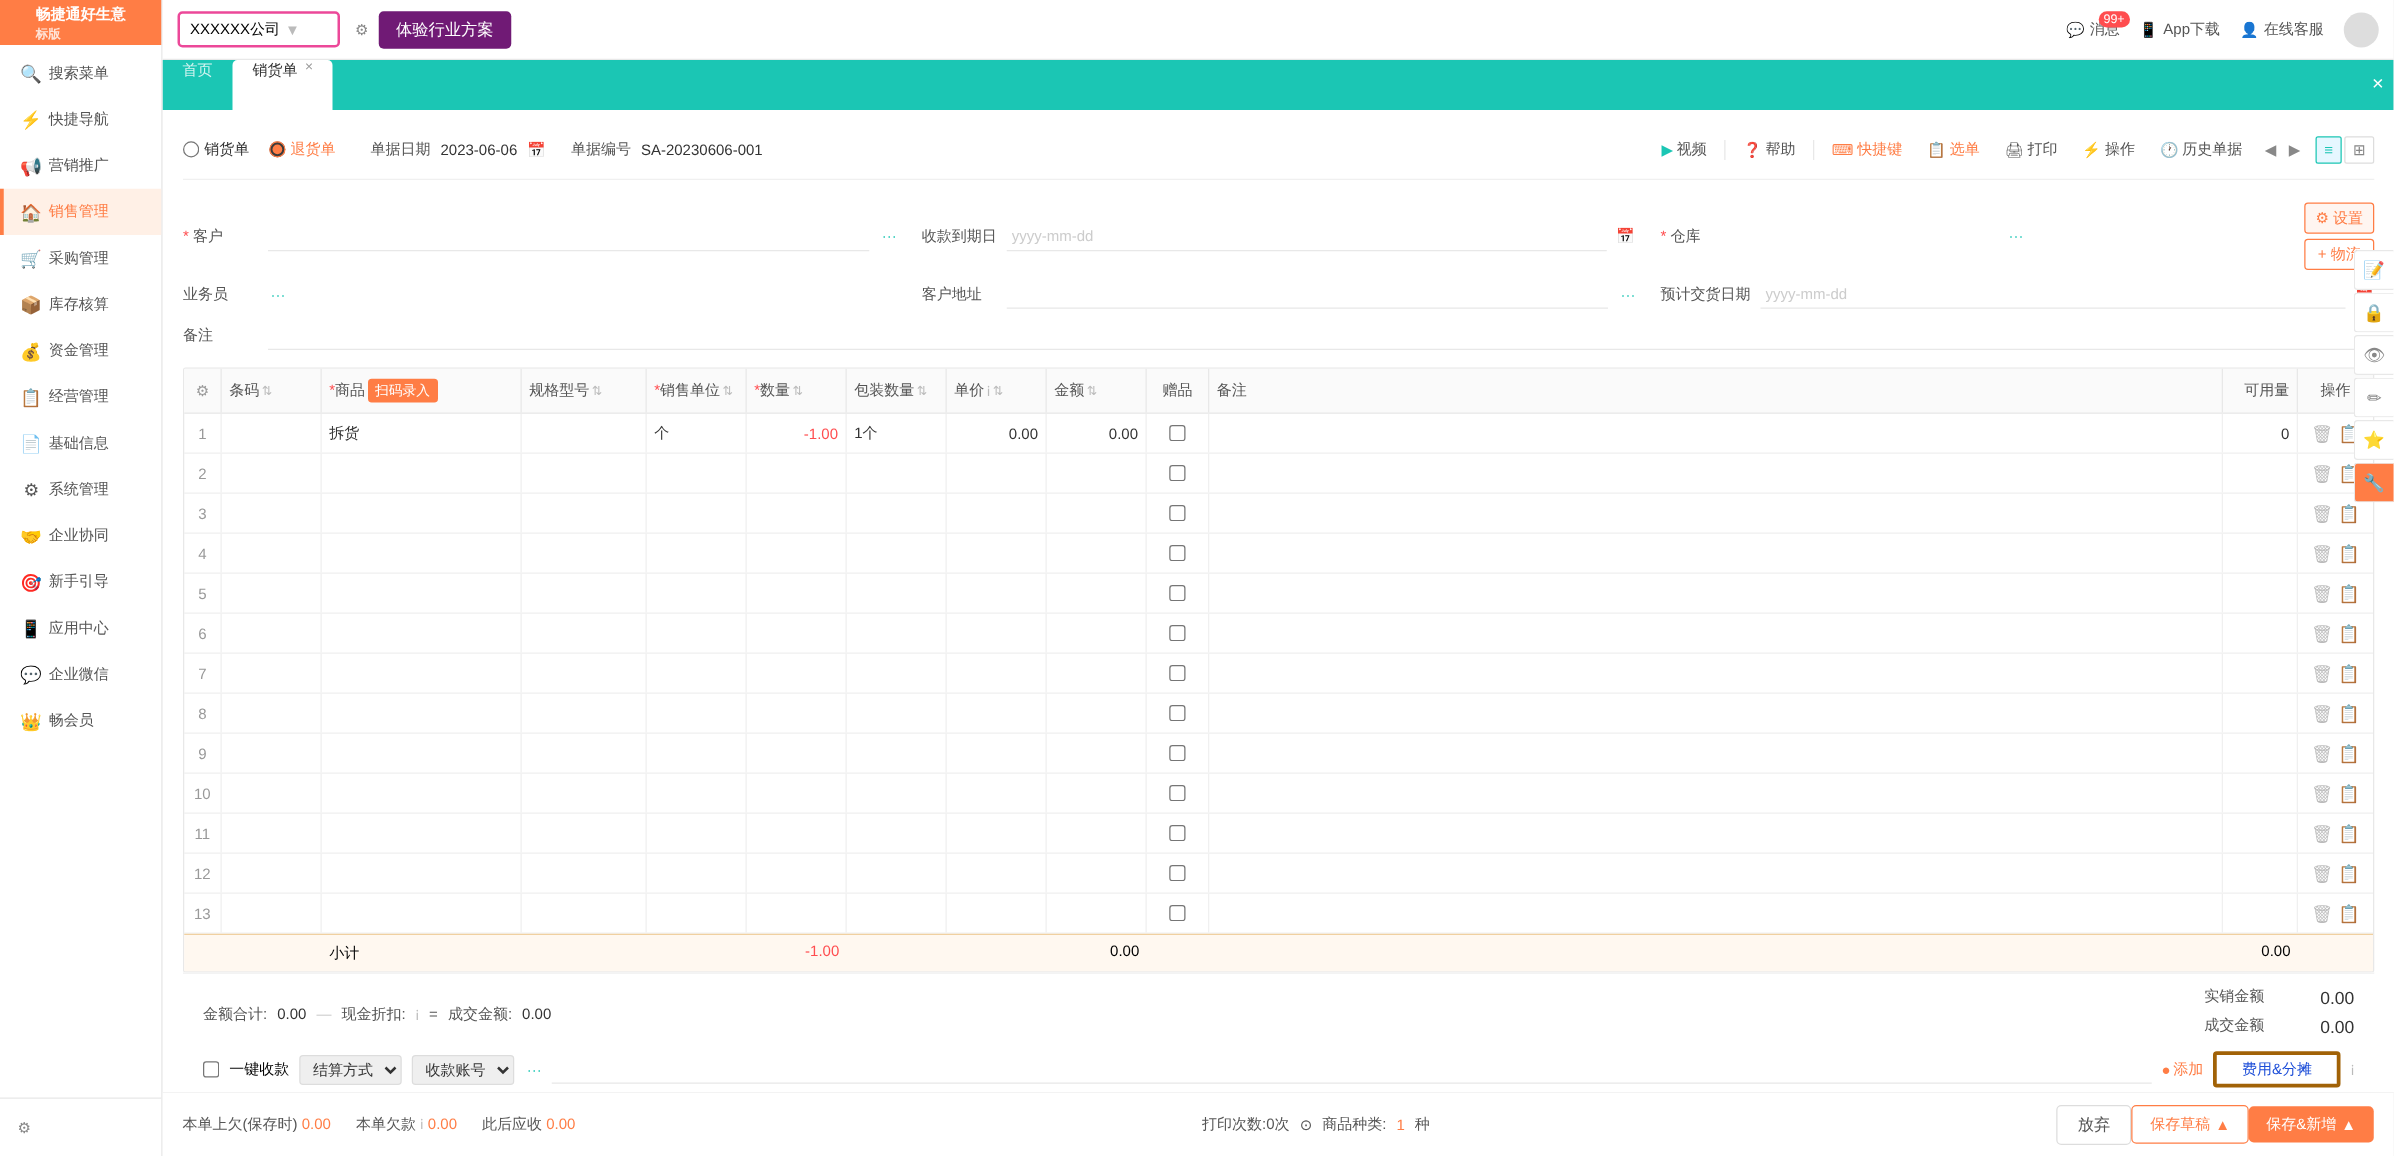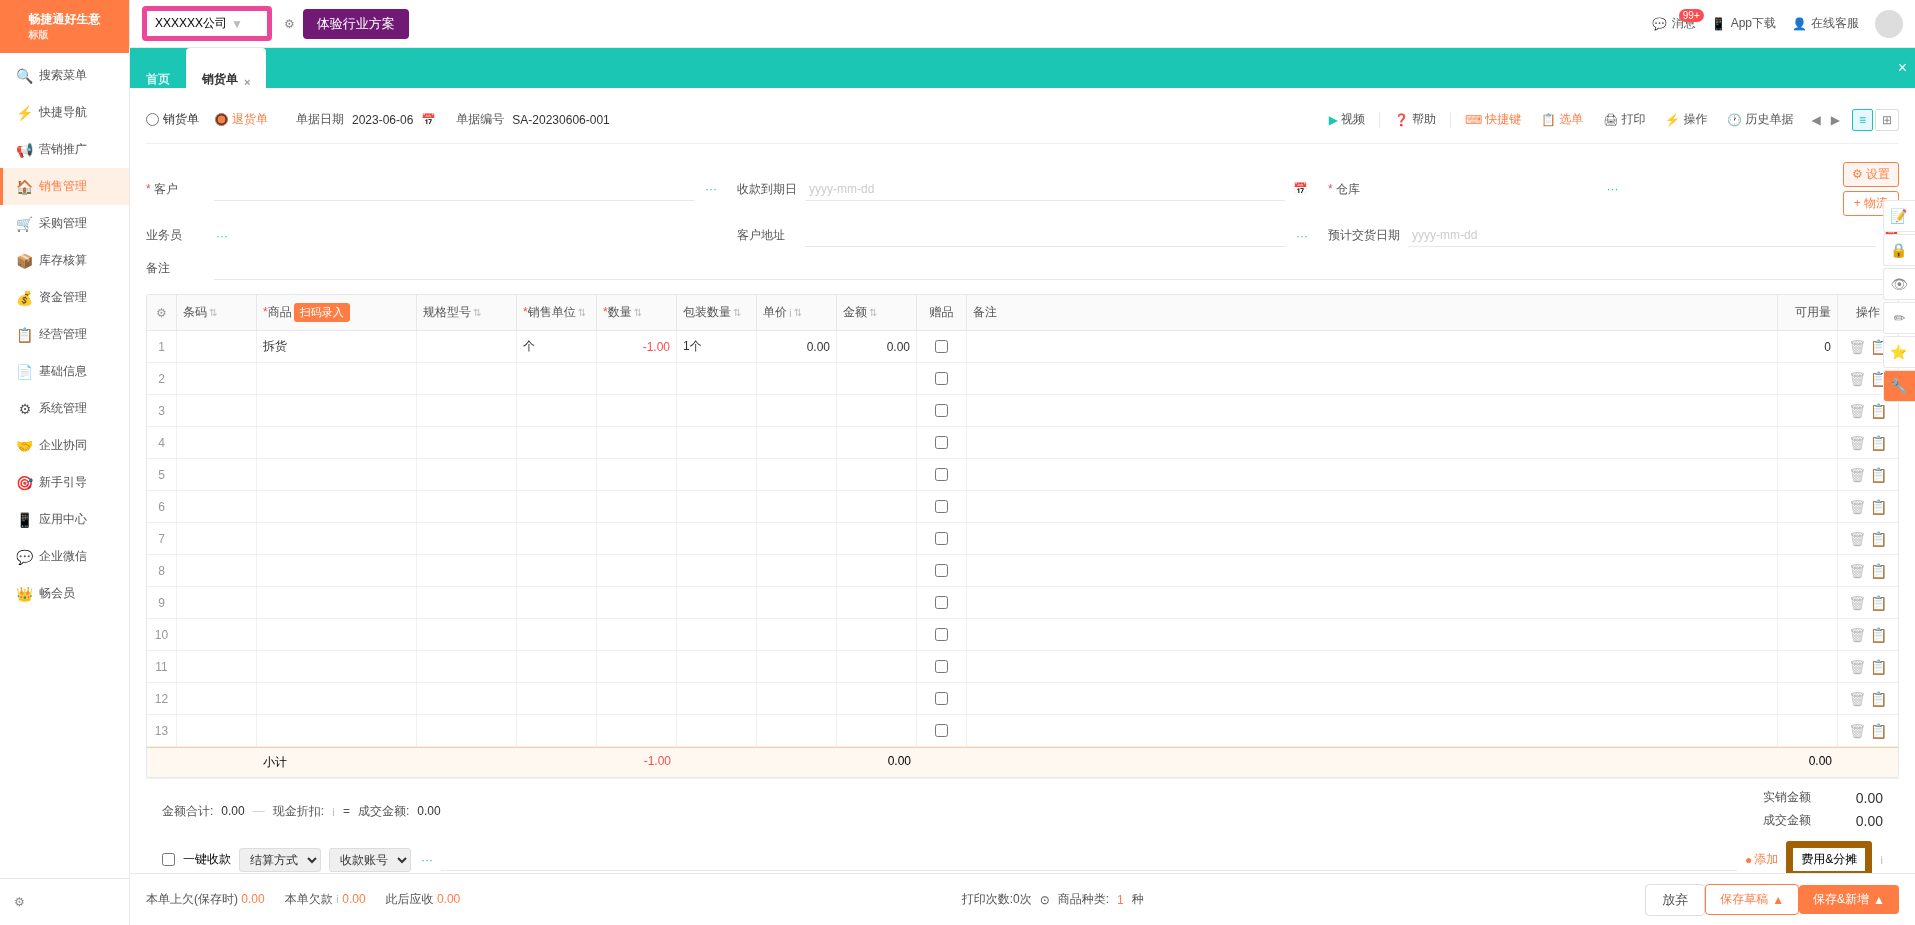--- a/index.html
+++ b/index.html
@@ -1,42 +1,42 @@
 <!DOCTYPE html>
 <html><head>
   <meta charset="utf-8">
   <style>
     * { box-sizing: border-box; margin: 0; padding: 0; font-family: 'Microsoft YaHei', Arial, sans-serif; font-size: 12px; }
     body { width: 1915px; height: 925px; overflow: hidden; background: #f5f5f5; display: flex; }
 
     
     .sidebar { width: 130px; height: 925px; background: #fff; border-right: 1px solid #e8e8e8; display: flex; flex-direction: column; flex-shrink: 0; }
-    .sidebar-logo { background: #ff7d45; height: 53px; display: flex; align-items: center; justify-content: center; color: #fff; font-size: 13px; font-weight: bold; padding: 4px 8px; }
+    .sidebar-logo { background: #ff7d45; height: 36px; display: flex; align-items: center; justify-content: center; color: #fff; font-size: 13px; font-weight: bold; padding: 4px 8px; }
     .sidebar-item { display: flex; align-items: center; gap: 6px; padding: 10px 14px; cursor: pointer; color: #555; border-left: 3px solid transparent; }
     .sidebar-item.active { background: #fff0e6; color: #ff7d45; border-left-color: #ff7d45; }
     .sidebar-item .icon { width: 16px; height: 16px; display: flex; align-items: center; justify-content: center; font-size: 14px; }
     .sidebar-bottom { margin-top: auto; border-top: 1px solid #e8e8e8; padding: 8px 0; }
     .sidebar-bottom-item { display: flex; align-items: center; gap: 6px; padding: 8px 14px; cursor: pointer; color: #888; }
 
     
     .main { flex: 1; display: flex; flex-direction: column; height: 925px; overflow: hidden; }
 
     
     .top-header { height: 48px; background: #fff; border-bottom: 1px solid #e8e8e8; display: flex; align-items: center; padding: 0 12px; gap: 8px; }
-    .company-selector { display: flex; align-items: center; gap: 4px; border: 5px solid #ec4899; border-radius: 4px; padding: 4px 8px; cursor: pointer; min-width: 130px; }
+    .company-selector { display: flex; align-items: center; gap: 4px; border: 2px solid #ec4899; border-radius: 4px; padding: 4px 8px; cursor: pointer; min-width: 130px; }
     .header-btn-trial { background: #701a75; color: #fff; border: none; border-radius: 4px; padding: 6px 14px; cursor: pointer; font-size: 13px; }
     .header-right { margin-left: auto; display: flex; align-items: center; gap: 16px; }
     .header-icon-item { display: flex; align-items: center; gap: 4px; cursor: pointer; color: #555; font-size: 12px; position: relative; }
     .badge { background: #ff4d4f; color: #fff; border-radius: 10px; padding: 1px 4px; font-size: 10px; position: absolute; top: -6px; right: -8px; }
     .avatar { width: 28px; height: 28px; border-radius: 50%; background: #ddd; }
     .gear-icon-header { color: #888; cursor: pointer; }
 
     
     .tab-bar { height: 40px; background: #1bc6b4; display: flex; align-items: center; padding: 0 0 0 0; }
-    .tab-item { height: 40px; display: flex; align-items: flex-end; padding: 0 16px; cursor: pointer; color: rgba(255,255,255,0.8); font-size: 13px; gap: 6px; font-weight: bold; }
+    .tab-item { height: 40px; display: flex; align-items: flex-start; padding: 0 16px; cursor: pointer; color: rgba(255,255,255,0.8); font-size: 13px; gap: 6px; }
     .tab-item.active { background: #fff; color: #333; border-radius: 4px 4px 0 0; height: 40px; }
     .tab-close { color: #999; font-size: 11px; cursor: pointer; }
     .tab-bar-close { margin-left: auto; margin-right: 8px; color: #fff; cursor: pointer; font-size: 16px; }
 
     
     .content { flex: 1; overflow-y: auto; padding: 0; background: #f5f5f5; }
     .form-area { background: #fff; padding: 12px 16px; }
     .form-toolbar { display: flex; align-items: center; gap: 8px; padding: 8px 0 12px 0; border-bottom: 1px solid #f0f0f0; margin-bottom: 10px; }
     .radio-group { display: flex; align-items: center; gap: 16px; }
     .radio-item { display: flex; align-items: center; gap: 4px; cursor: pointer; color: #333; }
@@ -86,21 +86,21 @@
 
     
     .summary-bar { background: #fff; padding: 10px 16px; border-top: 1px solid #f0f0f0; }
     .summary-line { display: flex; align-items: center; gap: 8px; color: #555; }
     .summary-num { color: #333; font-weight: 500; }
     .summary-divider { color: #ccc; }
     .payment-row { display: flex; align-items: center; gap: 8px; margin-top: 8px; }
     .payment-checkbox { cursor: pointer; }
     .payment-select { border: 1px solid #ddd; border-radius: 3px; padding: 3px 6px; color: #333; }
     .payment-add { color: #ff7d45; cursor: pointer; display: flex; align-items: center; gap: 2px; }
-    .fee-btn { border: 7px solid #a16207; color: #000000; background: #fff; border-radius: 3px; padding: 3px 8px; cursor: pointer; }
+    .fee-btn { border: 3px solid #a16207; color: #1d4ed8; background: #fff; border-radius: 3px; padding: 3px 20px; cursor: pointer; }
 
     
     .status-bar { height: 52px; background: #fff; border-top: 1px solid #e8e8e8; display: flex; align-items: center; padding: 0 16px; gap: 20px; }
     .status-item { color: #555; }
     .status-num { color: #ff7d45; font-weight: 500; }
     .status-right { margin-left: auto; display: flex; align-items: center; gap: 0; }
     .btn-discard { border: 1px solid #ddd; background: #fff; border-radius: 4px; padding: 6px 16px; cursor: pointer; color: #555; font-size: 13px; }
     .btn-draft { border: 1px solid #ff7d45; background: #fff; border-radius: 4px; padding: 6px 14px; cursor: pointer; color: #ff7d45; font-size: 13px; display: flex; align-items: center; gap: 4px; }
     .btn-save-new { background: #ff7d45; color: #fff; border: none; border-radius: 4px; padding: 6px 14px; cursor: pointer; font-size: 13px; display: flex; align-items: center; gap: 4px; }
 

